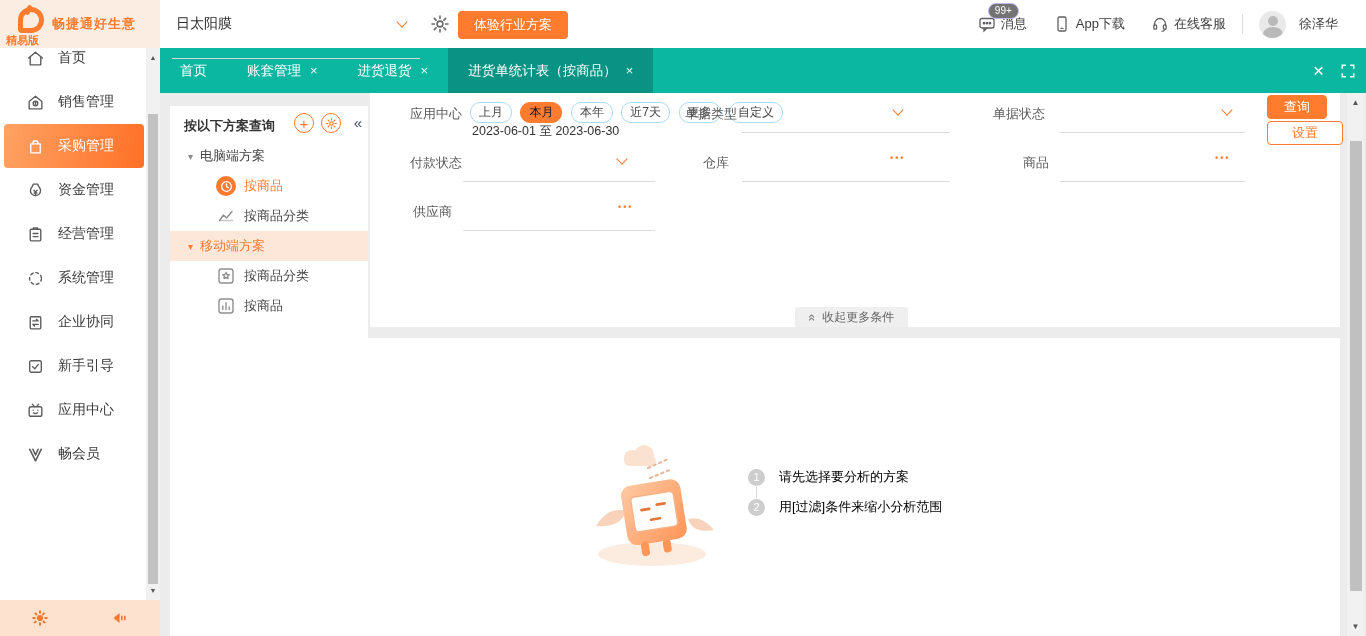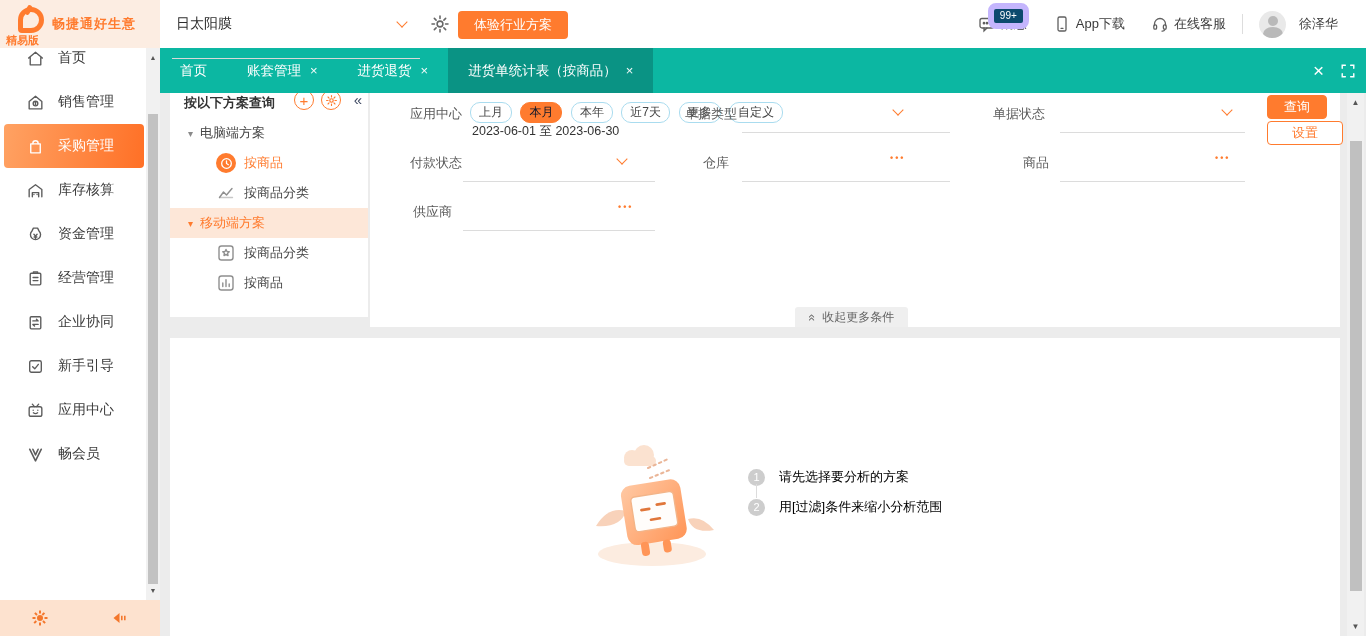--- a/index.html
+++ b/index.html
@@ -18,21 +18,21 @@
   #account-select .val { position:absolute; left:4px; top:15px; font-size:14px; color:#2e2e2e; }
   #account-select .line { position:absolute; left:0; bottom:6px; width:248px; height:1px; background:#d9d9d9; }
   .chev { display:inline-block; width:8px; height:8px; border-right:1.6px solid #ff7b2e; border-bottom:1.6px solid #ff7b2e; transform:rotate(45deg); }
   #account-select .chev { position:absolute; right:14px; top:18px; }
   #header-gear { position:absolute; left:430px; top:14px; width:20px; height:20px; color:#666; cursor:pointer; }
   #trial-btn { position:absolute; left:458px; top:11px; height:28px; padding:0 16px; background:#ff7b2e; color:#fff; font-size:13px; border:none; border-radius:4px; line-height:28px; cursor:pointer; }
 
   .hright { position:absolute; top:0; height:48px; display:flex; align-items:center; font-size:13px; color:#3a3a3a; }
   .hitem { display:flex; align-items:center; gap:5px; cursor:pointer; position:relative; }
   .hicon { width:18px; height:18px; color:#5f5f5f; }
-  #msg-badge { position:absolute; left:10px; top:-12px; background:#0c4a6e; color:#fff; font-size:10px; line-height:14px; padding:0 6px; border-radius:8px; border:6px solid #c4b5fd; white-space:nowrap; }
+  #msg-badge { position:absolute; left:10px; top:-12px; background:#737373; color:#fff; font-size:10px; line-height:14px; padding:0 6px; border-radius:8px; border:1px solid #c4b5fd; white-space:nowrap; }
   #hdr-divider { width:1px; height:20px; background:#ddd; margin:0 16px; }
   #avatar { width:27px; height:27px; border-radius:50%; background:#e9e9e9; position:relative; overflow:hidden; margin-right:8px; }
   #avatar:before { content:""; position:absolute; left:8.5px; top:5px; width:10px; height:10px; border-radius:50%; background:#b9b9b9; }
   #avatar:after { content:""; position:absolute; left:3.5px; top:16px; width:20px; height:14px; border-radius:50%; background:#b9b9b9; }
 
   
   #tabbar { position:absolute; left:160px; top:48px; width:1206px; height:45px; background:#0cb7a2; display:flex; align-items:stretch; z-index:4; }
   .tab { display:flex; align-items:center; padding:0 20px; color:#fff; font-size:13.5px; cursor:pointer; gap:9px; }
   .tab.active { background:#0a9384; }
   .tab .x { font-size:13px; opacity:.95; cursor:pointer; }
@@ -47,21 +47,21 @@
   .side-item .sicon { width:19px; height:19px; color:#5c5c5c; flex:0 0 19px; }
   .side-item.active { background:linear-gradient(100deg,#ffa263 0%,#ff7026 100%); color:#fff; border-radius:4px; margin:0 16px 0 4px; padding-left:22px; }
   .side-item.active .sicon { color:#fff; }
   #side-scroll { position:absolute; right:0; top:0; width:14px; height:552px; background:#f1f1f1; }
   #side-scroll .arr { position:absolute; left:0; width:14px; text-align:center; font-size:7px; color:#555; }
   #side-scroll .thumb { position:absolute; left:2px; top:66px; width:10px; height:470px; background:#c2c2c2; }
   #side-bottom { position:absolute; left:0; top:600px; width:160px; height:36px; background:#fde2cf; z-index:6; }
   #side-bottom .bicon { position:absolute; top:9px; width:18px; height:18px; color:#f4772c; cursor:pointer; }
 
   
-  #scheme { position:absolute; left:170px; top:83px; width:198px; height:234px; background:#fff; }
+  #scheme { position:absolute; left:170px; top:106px; width:198px; height:234px; background:#fff; }
   #scheme-head { position:absolute; left:0; top:0; width:198px; height:36px; }
   #scheme-title { position:absolute; left:14px; top:11px; font-size:13px; font-weight:bold; color:#333; }
   .circle-btn { position:absolute; top:7px; width:20px; height:20px; border:1.4px solid #ff7b2e; border-radius:50%; color:#ff7b2e; display:flex; align-items:center; justify-content:center; cursor:pointer; }
   #scheme-add { left:124px; font-size:15px; line-height:1; }
   #scheme-gear { left:151px; }
   #scheme-gear svg { width:13px; height:13px; }
   #scheme-collapse { position:absolute; right:6px; top:8px; font-size:15px; color:#3f4a63; cursor:pointer; }
   .tree-row { position:absolute; left:0; width:198px; height:30px; display:flex; align-items:center; font-size:13px; color:#444; cursor:pointer; }
   .tree-row .caret { width:12px; margin-left:18px; font-size:10px; color:#8a8a8a; }
   .tree-row.hl { background:#fde7d8; color:#ff7b2e; }
@@ -225,44 +225,42 @@
         <svg viewBox="0 0 18 18" fill="none" stroke="currentColor" stroke-width="1.3" stroke-linecap="round" stroke-linejoin="round">
             <path d="M4.5 6.5h9V15h-9z"></path>
             <path d="M6.5 6.5V6a2.5 2.5 0 0 1 5 0v.5"></path>
           </svg>
       </span>
       <span>采购管理</span>
     </div>
     <div class="side-item">
       <span class="sicon">
         <svg viewBox="0 0 18 18" fill="none" stroke="currentColor" stroke-width="1.3" stroke-linecap="round" stroke-linejoin="round">
-            <path d="M3 15V8l6-4.5L15 8v7"></path>
-            <path d="M6 15v-4h6v4"></path>
-            <path d="M7.5 12.8h.01M10.5 12.8h.01"></path>
-          </svg>
-      </span>
-      <span>库存核算</span>
-    </div>
-    <div class="side-item">
-      <span class="sicon">
-        <svg viewBox="0 0 18 18" fill="none" stroke="currentColor" stroke-width="1.3" stroke-linecap="round" stroke-linejoin="round">
             <path d="M7 3h4l1.3 2.6a4.8 4.8 0 1 1-6.6 0z"></path>
             <path d="M7.5 8.8 9 10.5l1.5-1.7M9 10.5V13M7.7 11.4h2.6"></path>
           </svg>
       </span>
       <span>资金管理</span>
     </div>
     <div class="side-item">
       <span class="sicon">
         <svg viewBox="0 0 18 18" fill="none" stroke="currentColor" stroke-width="1.3" stroke-linecap="round" stroke-linejoin="round">
             <rect x="4" y="4" width="10" height="11" rx="1"></rect>
             <path d="M7 4V2.8h4V4M6.7 8h4.6M6.7 11h4.6"></path>
           </svg>
       </span>
       <span>经营管理</span>
+    </div>
+    <div class="side-item">
+      <span class="sicon">
+        <svg viewBox="0 0 18 18" fill="none" stroke="currentColor" stroke-width="1.3" stroke-linecap="round">
+            <circle cx="9" cy="9" r="5.6" stroke-dasharray="2.6 2.6"></circle>
+          </svg>
+      </span>
+      <span>系统管理</span>
     </div>
     <div class="side-item">
       <span class="sicon">
         <svg viewBox="0 0 18 18" fill="none" stroke="currentColor" stroke-width="1.3" stroke-linecap="round" stroke-linejoin="round">
             <rect x="4" y="3.5" width="10" height="11.5" rx="1"></rect>
             <path d="M6.5 7.5h5l-1.6-1.6M11.5 10.8h-5l1.6 1.6"></path>
           </svg>
       </span>
       <span>企业协同</span>
     </div>

